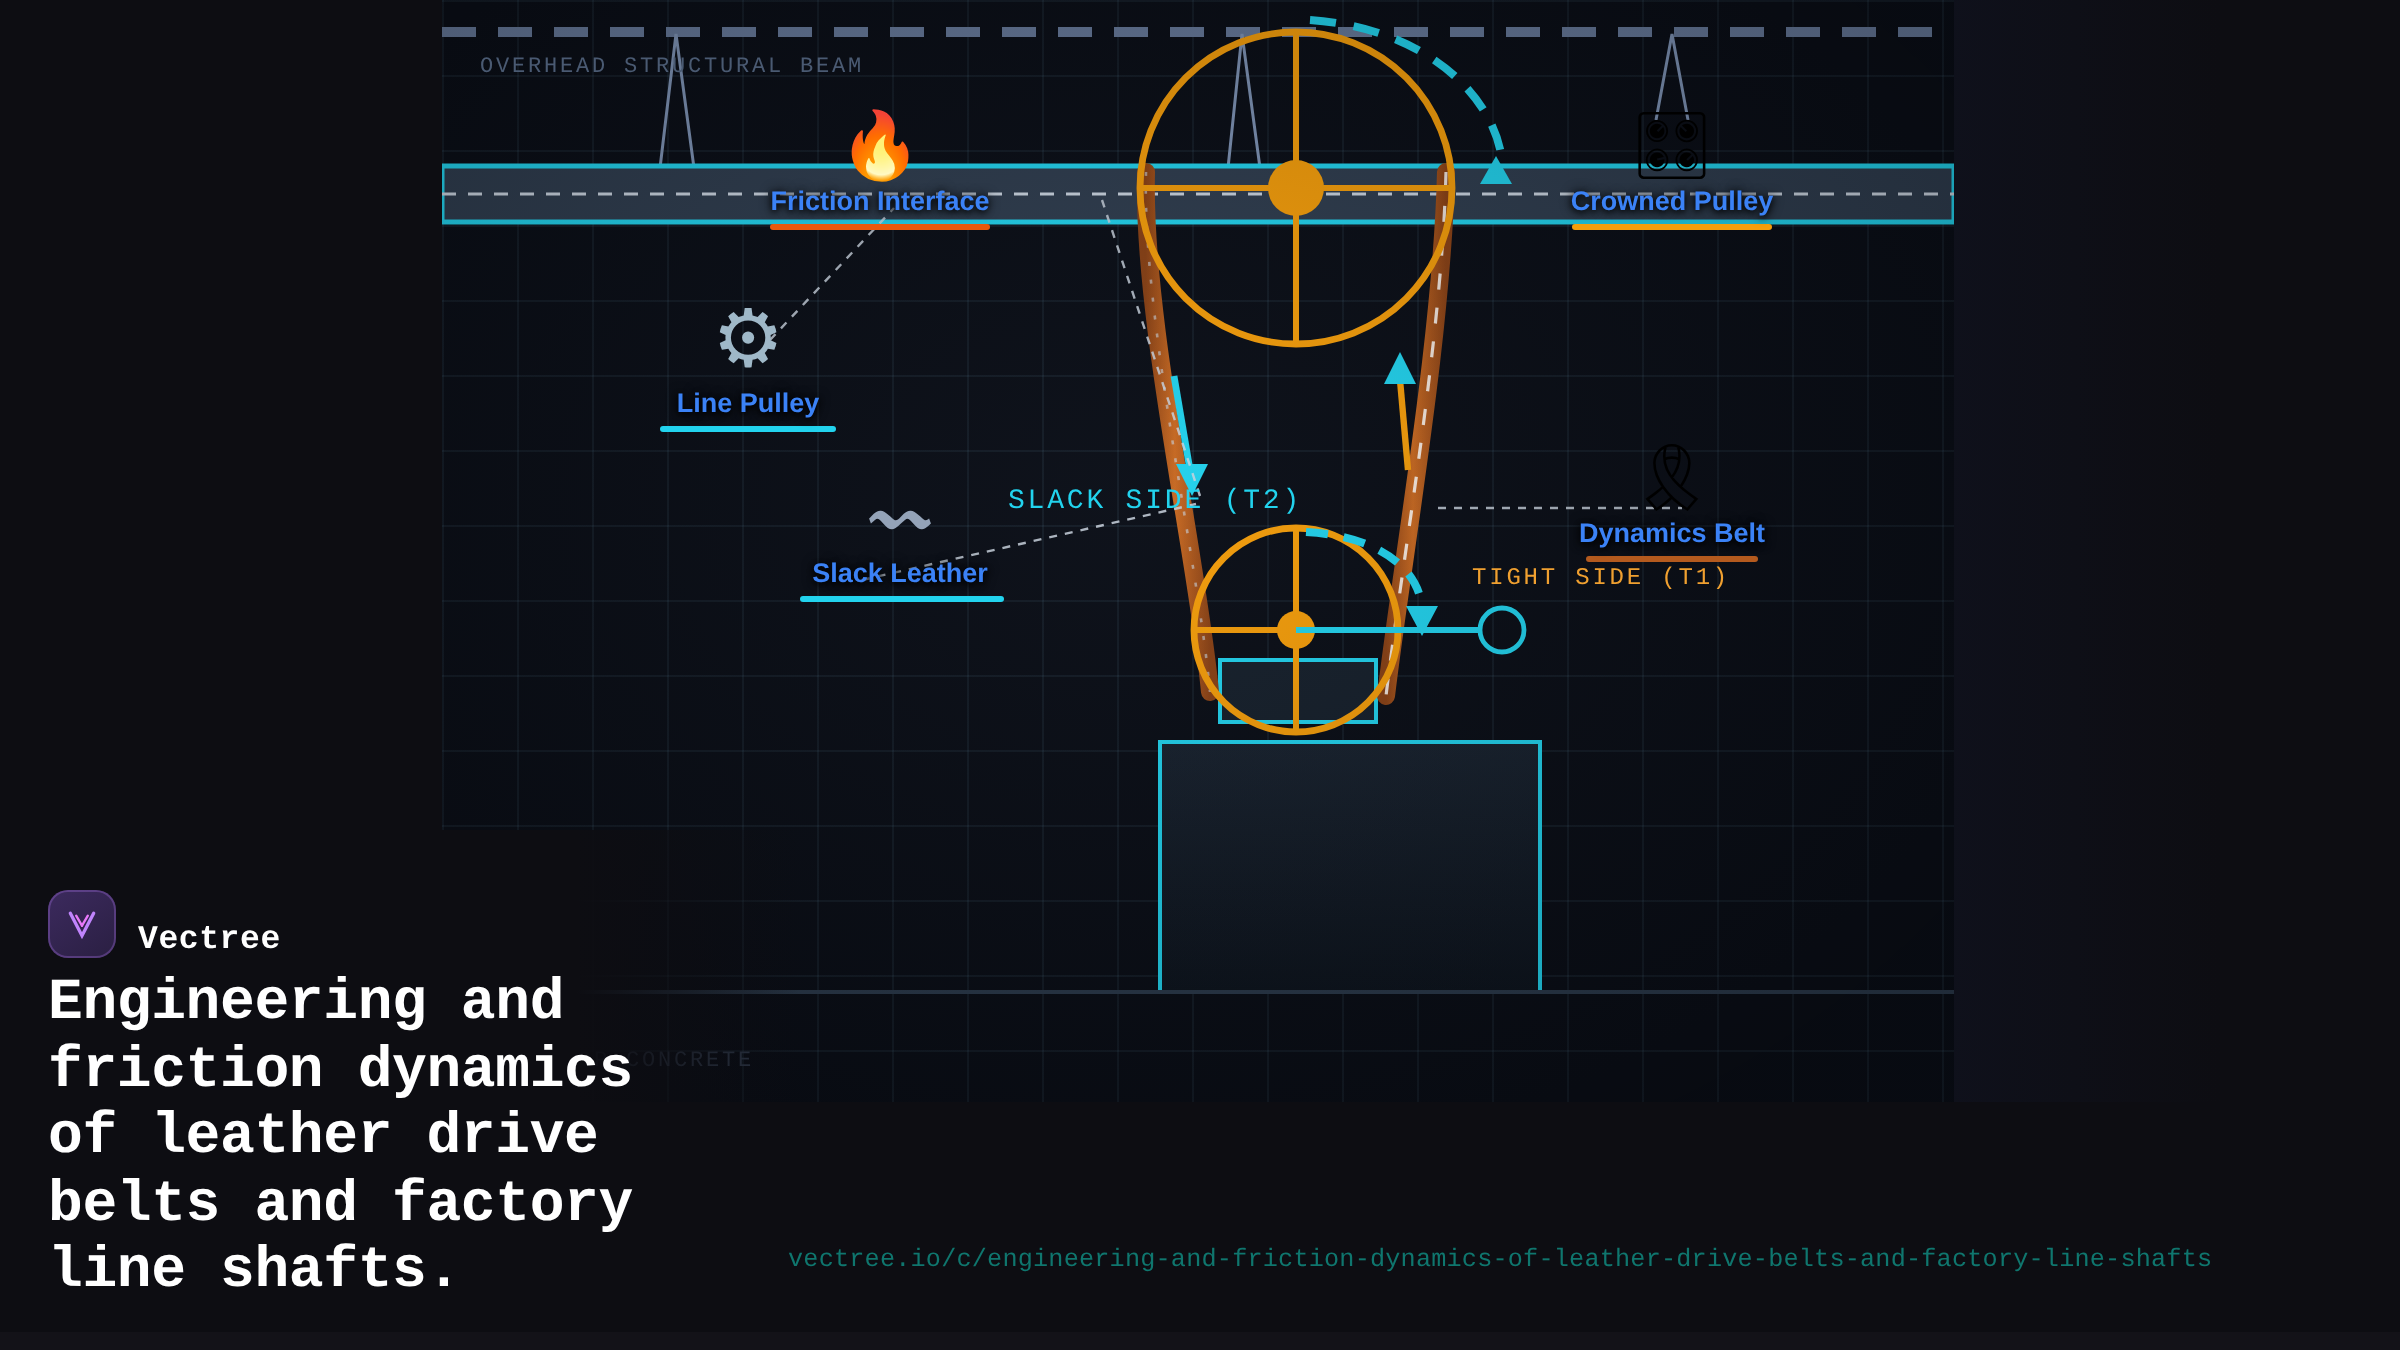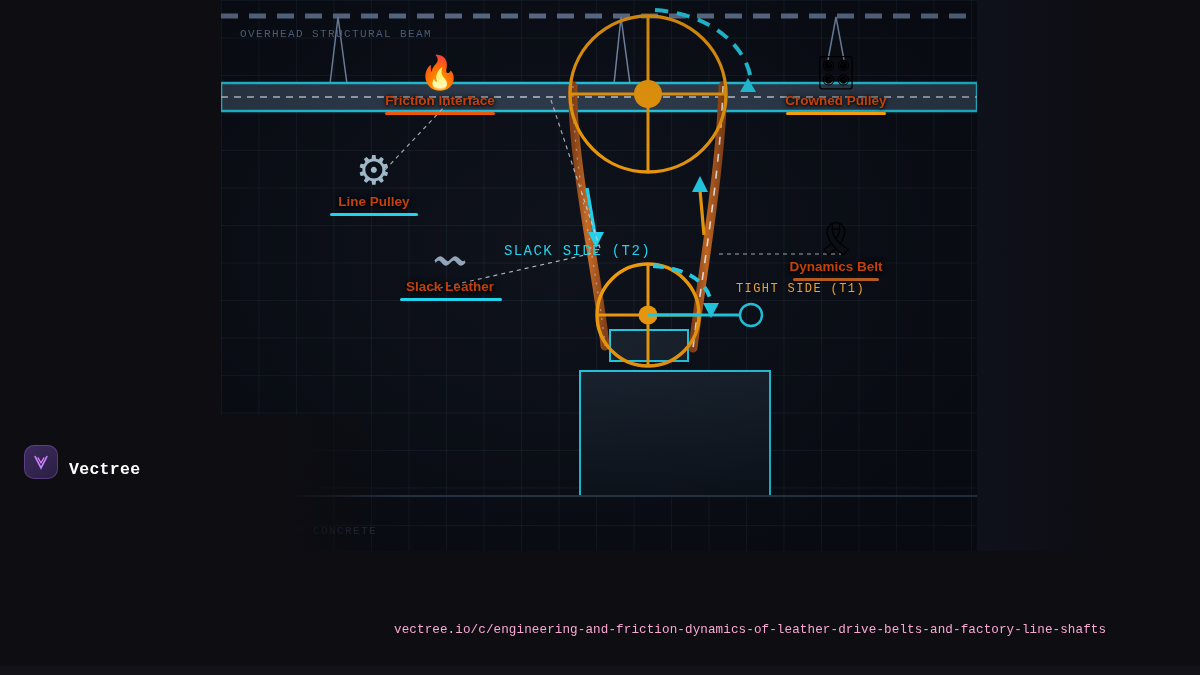--- a/index.html
+++ b/index.html
@@ -46,21 +46,21 @@
   #tight-label{ left:515px; top:238px; color:#f0a030; font-size:12px;margin-top:44px;}
 
   
   .callout{ position:absolute; text-align:center; }
   .callout .emoji{
     display:block; line-height:1;
     font-family:"DejaVu Sans", sans-serif;
   }
   .callout .cap{
     display:block; margin-top:4px;
-    color:#c2410c; font-weight:bold; font-size:13.5px;
+    color:#3b82f6; font-weight:bold; font-size:13.5px;
     font-family:"Liberation Sans", sans-serif;
     text-shadow:0 1px 3px rgba(0,0,0,.95), 0 0 6px rgba(0,0,0,.9);
     white-space:nowrap;
   }
   .callout .rule{
     display:block; height:3px; margin:4px auto 0; border-radius:2px;
   }
 
   #co-friction{ left:372px; top:56px; width:136px; }
   #co-pulley  { left:772px; top:56px; width:128px; }
@@ -90,21 +90,21 @@
   #headline{
     position:absolute; left:24px; top:485px; width:400px;
     color:#ffffff;
     font-family:"Liberation Mono", monospace;
     font-size:29px; font-weight:bold; line-height:33.5px;
     letter-spacing:-0.2px;
     white-space:pre-line;
   }
   #url{
     position:absolute; left:394px; top:623px;
-    color:#f9a8d4; font-size:12.6px;
+    color:#0f766e; font-size:12.6px;
     font-family:"Liberation Mono", monospace;
     letter-spacing:.1px; white-space:nowrap;
   }
   #footer-strip{
     position:absolute; left:0; bottom:0; width:1200px; height:9px;
     background:#131218;
   }
   #right-fade{
     position:absolute; left:977px; top:0; width:223px; height:551px;
     background:linear-gradient(to right, rgba(15,17,28,.9), #0d0d12 60%);
@@ -238,15 +238,20 @@
     <div id="brand-logo">
       <svg width="20" height="20" viewBox="0 0 24 24">
         <path d="M5 5.5 L12 19 L19 5.5" fill="none" stroke="#c084fc" stroke-width="2" stroke-linecap="round"></path>
         <path d="M8.5 7 L12 13" fill="none" stroke="#e879f9" stroke-width="1.4" stroke-linecap="round"></path>
         <path d="M15.5 7 L12 13" fill="none" stroke="#e879f9" stroke-width="1.4" stroke-linecap="round"></path>
       </svg>
     </div>
     <div id="brand-name">Vectree</div>
   </div>
 
+  <div id="headline">Engineering and
+friction dynamics
+of leather drive
+belts and factory
+line shafts.</div>
   <div id="url">vectree.io/c/engineering-and-friction-dynamics-of-leather-drive-belts-and-factory-line-shafts</div>
   <div id="footer-strip"></div>
 </div>
 
 </body></html>

